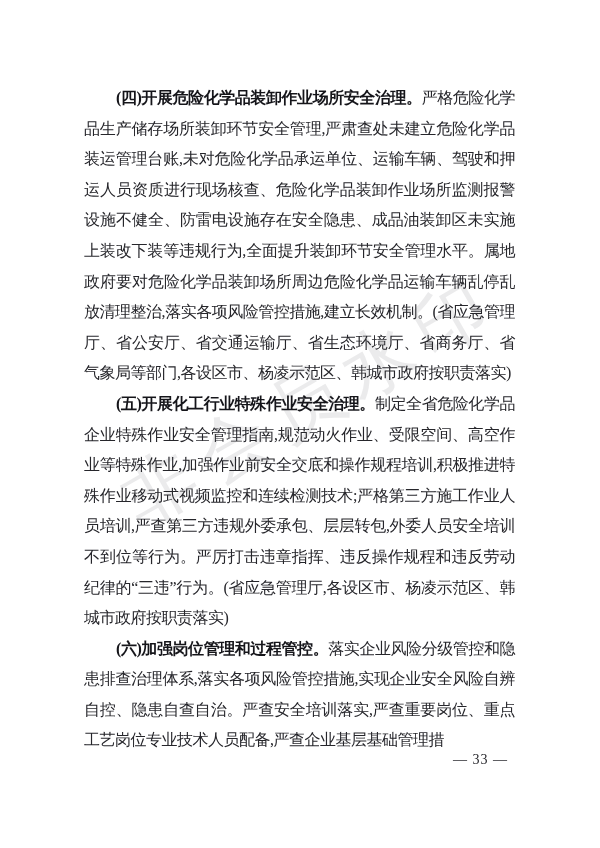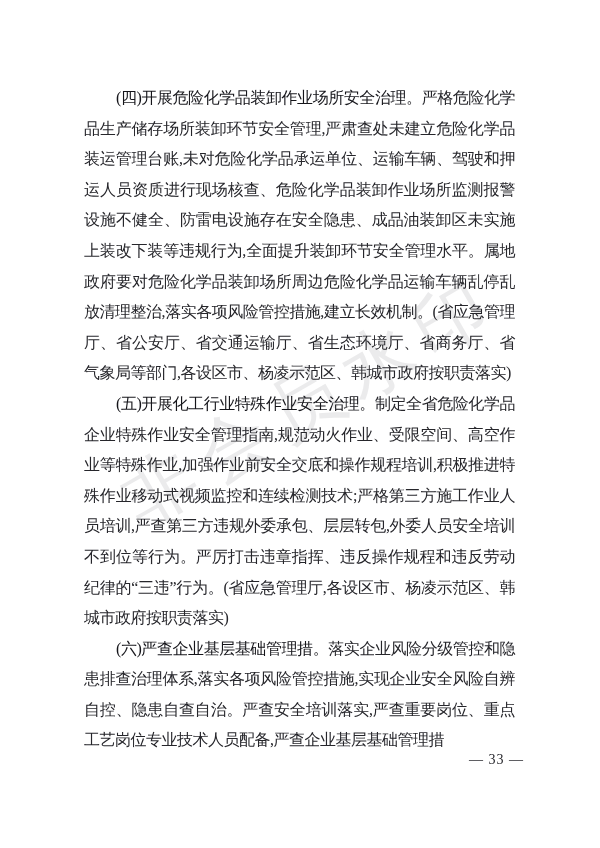--- a/index.html
+++ b/index.html
@@ -18,23 +18,23 @@
     white-space: nowrap; user-select: none; pointer-events: none;
     font-family: "Liberation Sans", "DejaVu Sans", sans-serif;
   }
   .text-block {
     position: absolute; left: 84px; top: 83px; width: 431px;
     font-size: 16px; line-height: 30.6px; letter-spacing: -0.5px;
     color: var(--text-color, #26262b);
     text-align: justify;
   }
   .text-block p { margin: 0; text-indent: 2em; }
-  .para-head { font-weight: normal; color: var(--head-color, #15151a); }
+  .para-head { font-weight: bold; color: var(--head-color, #15151a); }
   .footer {
-    position: absolute; top: 752px; right: 76px;
+    position: absolute; top: 752px; right: 92px;
     font-size: 14px; letter-spacing: 1px;
     color: var(--text-color, #2e2e33);
     white-space: nowrap;
   }
 </style>
 </head>
 <body>
 
 <div class="page">
 
@@ -44,20 +44,20 @@
 
     <p>
       <span class="para-head">(四)开展危险化学品装卸作业场所安全治理。</span><span>严格危险化学品生产储存场所装卸环节安全管理,严肃查处未建立危险化学品装运管理台账,未对危险化学品承运单位、运输车辆、驾驶和押运人员资质进行现场核查、危险化学品装卸作业场所监测报警设施不健全、防雷电设施存在安全隐患、成品油装卸区未实施上装改下装等违规行为,全面提升装卸环节安全管理水平。属地政府要对危险化学品装卸场所周边危险化学品运输车辆乱停乱放清理整治,落实各项风险管控措施,建立长效机制。(省应急管理厅、省公安厅、省交通运输厅、省生态环境厅、省商务厅、省气象局等部门,各设区市、杨凌示范区、韩城市政府按职责落实)</span>
     </p>
 
     <p>
       <span class="para-head">(五)开展化工行业特殊作业安全治理。</span><span>制定全省危险化学品企业特殊作业安全管理指南,规范动火作业、受限空间、高空作业等特殊作业,加强作业前安全交底和操作规程培训,积极推进特殊作业移动式视频监控和连续检测技术;严格第三方施工作业人员培训,严查第三方违规外委承包、层层转包,外委人员安全培训不到位等行为。严厉打击违章指挥、违反操作规程和违反劳动纪律的“三违”行为。(省应急管理厅,各设区市、杨凌示范区、韩城市政府按职责落实)</span>
     </p>
 
     <p>
-      <span class="para-head">(六)严查企业基层基础管理措。</span><span>落实企业风险分级管控和隐患排查治理体系,落实各项风险管控措施,实现企业安全风险自辨自控、隐患自查自治。严查安全培训落实,严查重要岗位、重点工艺岗位专业技术人员配备,严查企业基层基础管理措</span>
+      <span class="para-head">(六)加强岗位管理和过程管控。</span><span>落实企业风险分级管控和隐患排查治理体系,落实各项风险管控措施,实现企业安全风险自辨自控、隐患自查自治。严查安全培训落实,严查重要岗位、重点工艺岗位专业技术人员配备,严查企业基层基础管理措</span>
     </p>
 
   </div>
 
   <div class="footer">— 33 —</div>
 
 </div>
 
 </body></html>

